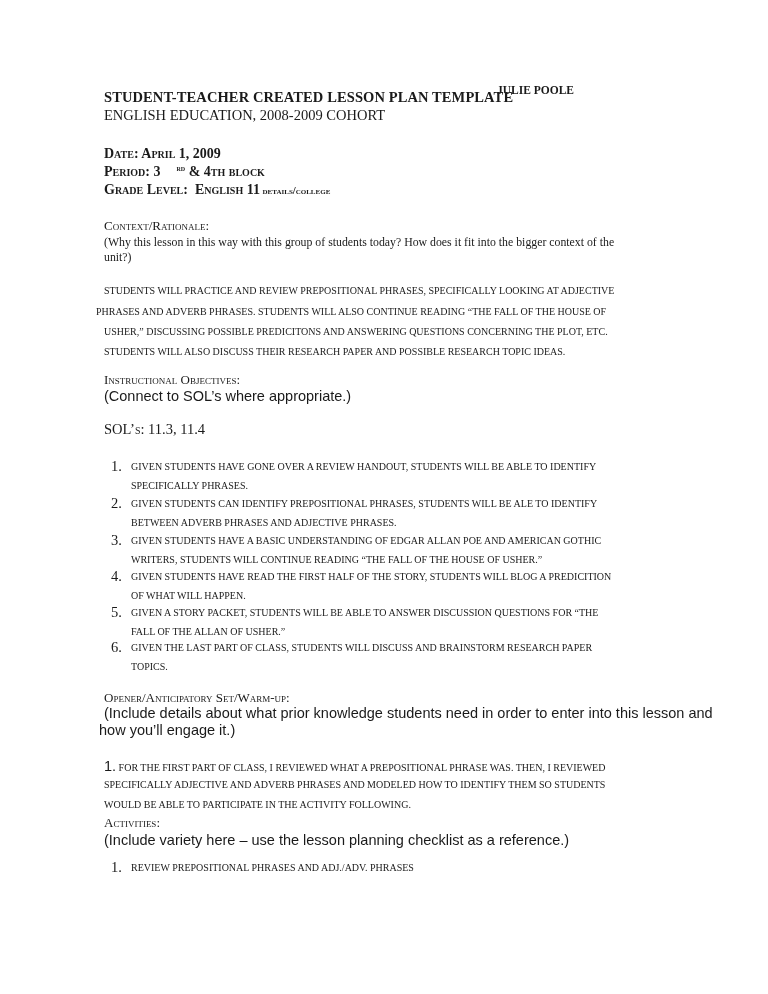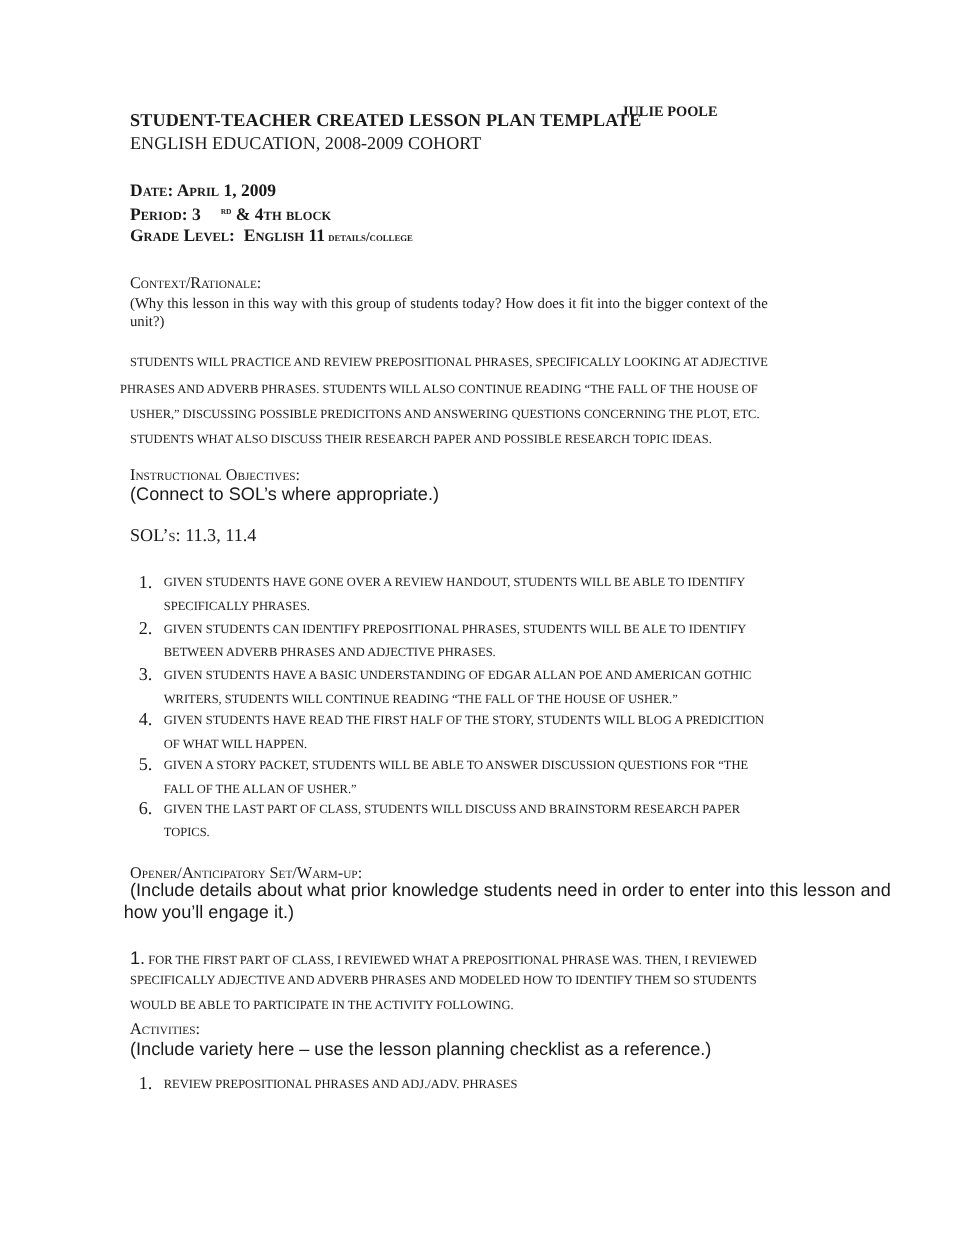--- a/index.html
+++ b/index.html
@@ -47,21 +47,21 @@
     <span><span>English 11</span><span class="small"> details/college</span></span>
   </div>
 
   <div class="abs f-head sc" style="left:104px; top:218px;">Context/Rationale:</div>
   <div class="abs f-prompt-sm" style="left:104px; top:235px;">(Why this lesson in this way with this group of students today?  How does it fit into the bigger context of the</div>
   <div class="abs f-prompt-sm" style="left:104px; top:250px;">unit?)</div>
 
   <div class="abs f-caps" style="left:104px; top:285px;">STUDENTS WILL PRACTICE AND REVIEW PREPOSITIONAL PHRASES, SPECIFICALLY LOOKING AT ADJECTIVE</div>
   <div class="abs f-caps" style="left:96px; top:306px;">PHRASES AND ADVERB PHRASES.  STUDENTS WILL ALSO CONTINUE READING “THE FALL OF THE HOUSE OF</div>
   <div class="abs f-caps" style="left:104px; top:326px;">USHER,” DISCUSSING POSSIBLE PREDICITONS AND ANSWERING QUESTIONS CONCERNING THE PLOT, ETC.</div>
-  <div class="abs f-caps" style="left:104px; top:346px;">STUDENTS WHAT ALSO DISCUSS THEIR RESEARCH PAPER AND POSSIBLE RESEARCH TOPIC IDEAS.</div>
+  <div class="abs f-caps" style="left:104px; top:346px;">STUDENTS WILL ALSO DISCUSS THEIR RESEARCH PAPER AND POSSIBLE RESEARCH TOPIC IDEAS.</div>
 
   <div class="abs f-head sc" style="left:104px; top:372px;">Instructional Objectives:</div>
   <div class="abs f-prompt" style="left:104px; top:388px;">(Connect to SOL’s where appropriate.)</div>
   <div class="abs f-sol" style="left:104px; top:421px;">
     <span class="sc">SOL’s:</span><span> 11.3, 11.4</span>
   </div>
 
   <div>
     <div>
       <span class="num" style="left:111px; top:458px;">1.</span>

